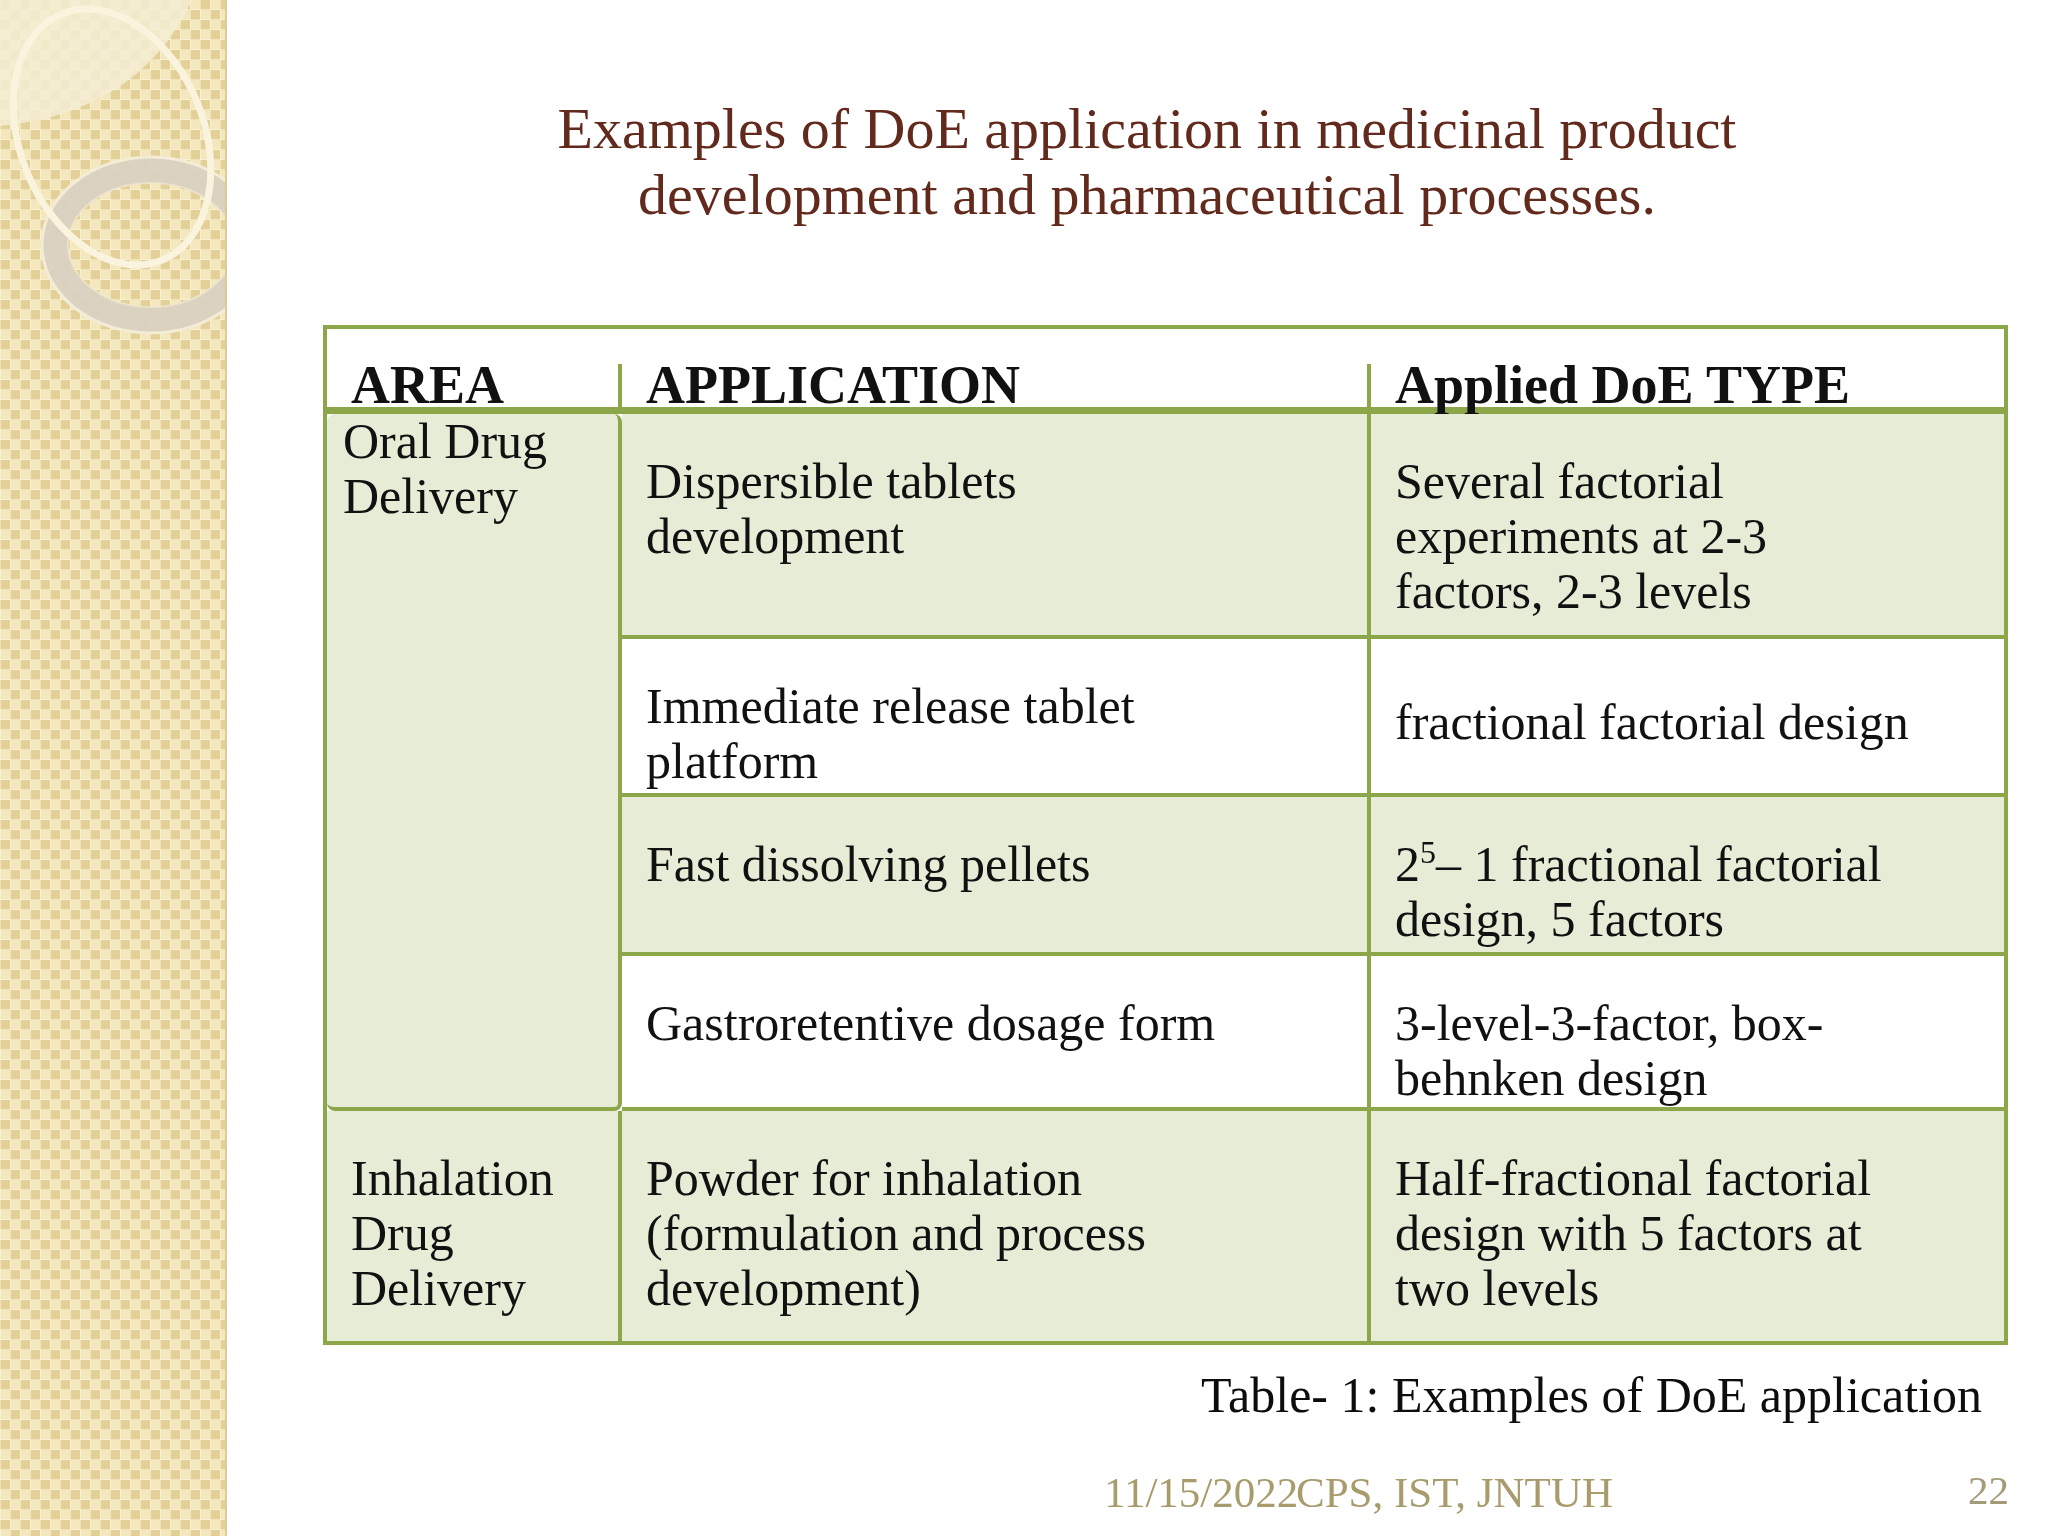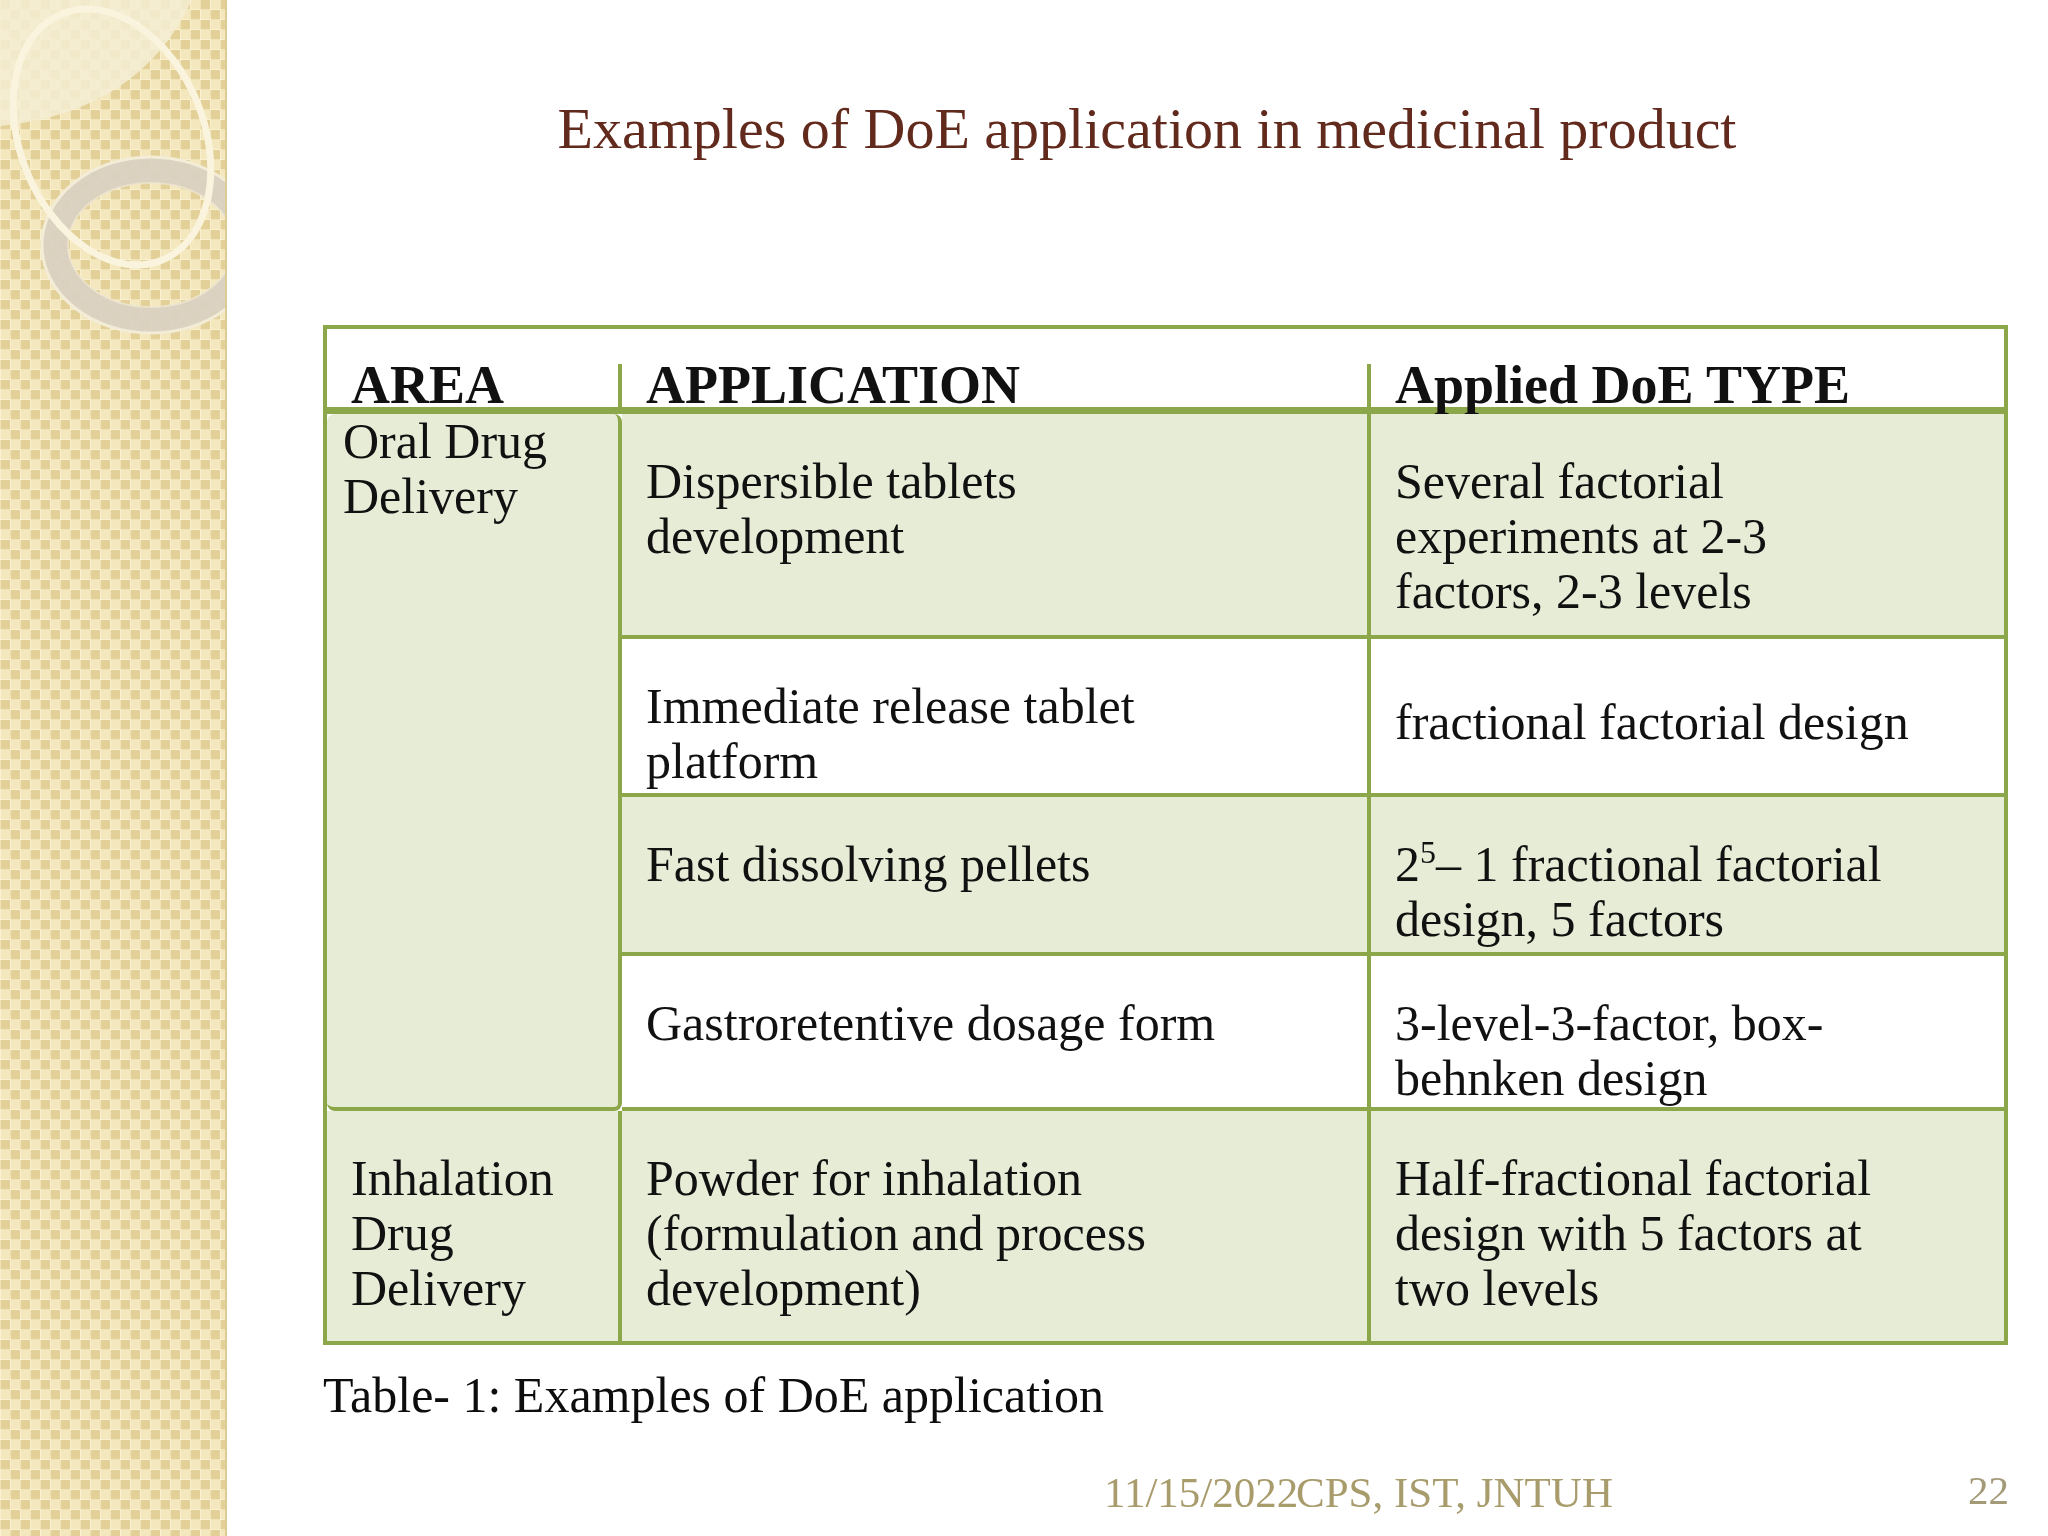--- a/index.html
+++ b/index.html
@@ -52,22 +52,22 @@
   .area-span{
     grid-column:1;grid-row:2 / span 4;
     display:flex;flex-direction:column;justify-content:flex-start;
     padding:0 10px 70px 16px;
     border-radius:8px;
   }
   .area-last{grid-column:1;grid-row:6;}
   sup{font-size:32px;line-height:0;vertical-align:super;}
   
   .caption{
-    position:absolute;left:323px;width:1677px;top:1366px;
-    text-align:left;font-size:50px;color:#0d0d0d;
+    position:absolute;left:305px;width:1677px;top:1366px;
+    text-align:right;font-size:50px;color:#0d0d0d;
   }
   .footer-item{position:absolute;top:1468px;font-size:43px;color:#A89B6C;}
   .f-date{left:1104px;}
   .f-org{left:1296px;}
   .f-page{left:1968px;top:1466px;font-size:41px;color:#A39A78;}
 </style>
 </head>
 <body>
 
 <div class="sidebar">
@@ -75,20 +75,21 @@
     <path d="M0,0 L192,0 Q140,112 0,126 Z" fill="#F5EDD4" opacity="0.85"></path>
     <path fill-rule="evenodd" fill="#DAD1C1" opacity="0.95" d="M42,245a109,88 0 1 0 218,0a109,88 0 1 0 -218,0zM68,245a83,62 0 1 0 166,0a83,62 0 1 0 -166,0z"></path>
     <ellipse cx="151" cy="245" rx="109" ry="88" fill="none" stroke="#F3ECD7" stroke-width="3"></ellipse>
     <ellipse cx="151" cy="245" rx="83" ry="62" fill="none" stroke="#EFE8D2" stroke-width="2" opacity="0.7"></ellipse>
     <ellipse cx="112" cy="137" rx="92" ry="133" fill="none" stroke="#FAF4DE" stroke-width="7" transform="rotate(-22 112 137)"></ellipse>
   </svg>
 </div>
 
 <div class="title">
   <div>Examples of DoE application in medicinal product</div>
+  <div>development and pharmaceutical processes.</div>
 </div>
 
 <div class="doe-table">
 
   <div class="cell th" style="grid-row:1;grid-column:1;">
     <span>AREA</span>
   </div>
   <div class="cell th" style="grid-row:1;grid-column:2;">
     <span>APPLICATION</span>
   </div>

